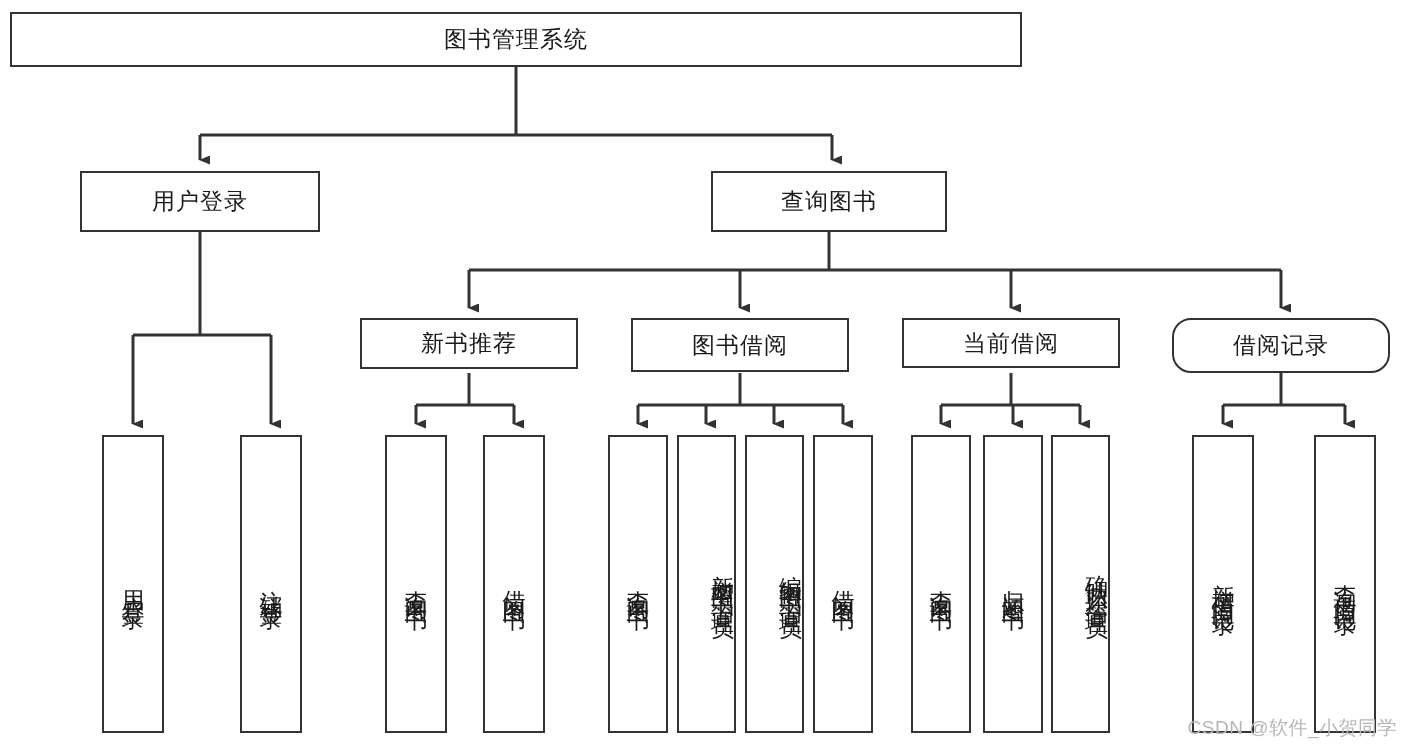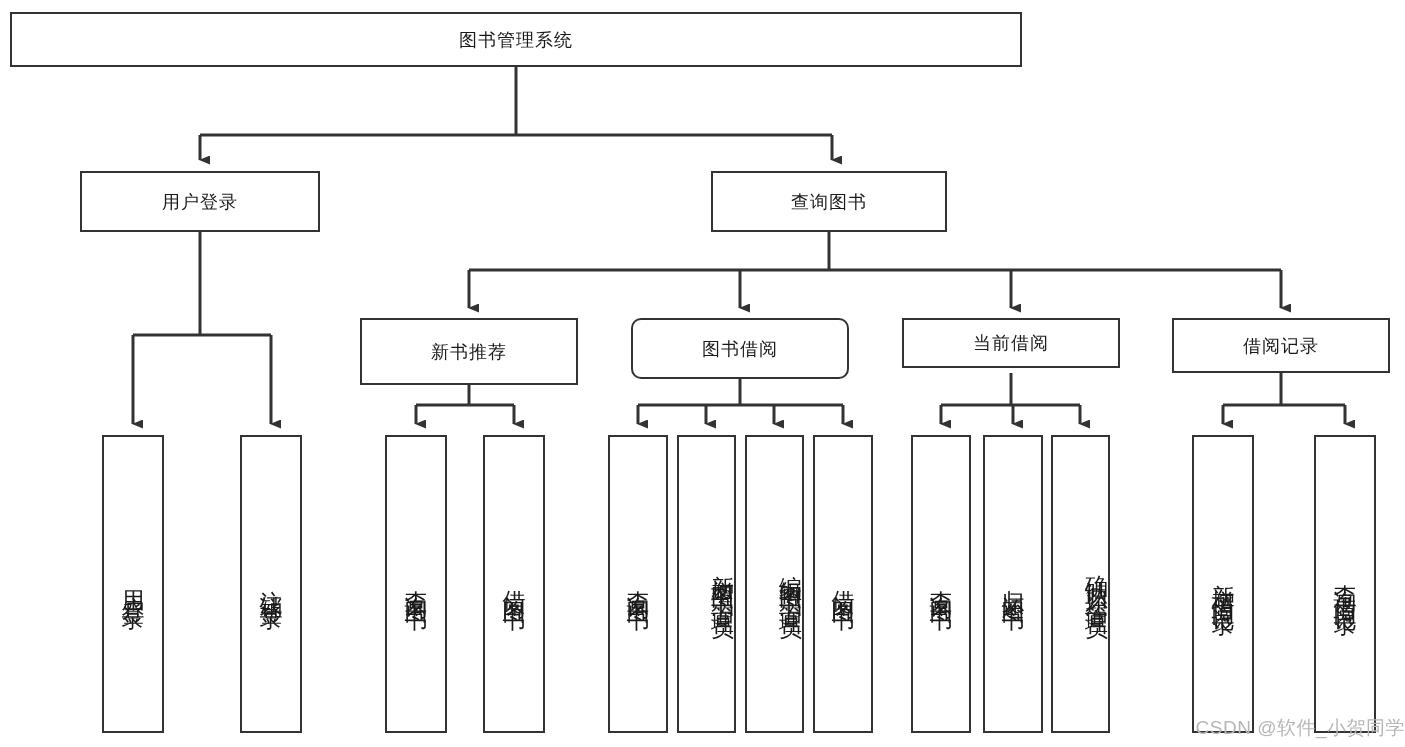--- a/index.html
+++ b/index.html
@@ -30,21 +30,21 @@
     box-sizing: border-box;
     background: #ffffff;
     border: 2px solid #333333;
     display: flex;
     align-items: center;
     justify-content: center;
     color: #1a1a1a;
     text-align: center;
   }
   .node.horiz {
-    font-size: 18px;
+    font-size: 23px;
     letter-spacing: 1px;
   }
   .node.vert {
     writing-mode: vertical-rl;
     text-orientation: upright;
     font-size: 23px;
     letter-spacing: 6px;
     padding-top: 6px;
     padding-bottom: 6px;
     line-height: 1;
@@ -53,21 +53,21 @@
   }
   .node.vert.centered {
     align-items: center;
   }
   .node-label {
     display: block;
     white-space: nowrap;
   }
   .watermark {
     position: absolute;
-    right: 0;
+    right: 8px;
     bottom: 6px;
     font-size: 19px;
     color: #b6b6b6;
     white-space: nowrap;
     letter-spacing: 0.5px;
   }
 </style>
 </head>
 <body>
 
@@ -127,30 +127,30 @@
     <span class="node-label">图书管理系统</span>
   </div>
 
   <div class="node horiz" style="left:80px; top:171px; width:240px; height:61px;">
     <span class="node-label">用户登录</span>
   </div>
   <div class="node horiz" style="left:711px; top:171px; width:236px; height:61px;">
     <span class="node-label">查询图书</span>
   </div>
 
-  <div class="node horiz" style="left:360px; top:318px; width:218px; height:67px;">
+  <div class="node horiz" style="left:360px; top:318px; width:218px; height:51px;">
     <span class="node-label">新书推荐</span>
   </div>
-  <div class="node horiz" style="left:631px; top:318px; width:218px; height:61px;border-radius:10px;">
+  <div class="node horiz" style="left:631px; top:318px; width:218px; height:54px;">
     <span class="node-label">图书借阅</span>
   </div>
   <div class="node horiz" style="left:902px; top:318px; width:218px; height:50px;">
     <span class="node-label">当前借阅</span>
   </div>
-  <div class="node horiz" style="left:1172px; top:318px; width:218px; height:55px;">
+  <div class="node horiz" style="left:1172px; top:318px; width:218px; height:55px;border-radius:19px;">
     <span class="node-label">借阅记录</span>
   </div>
 
   <div class="node vert centered" style="left:102px; top:435px; width:62px; height:298px;">
     <span class="node-label">用户登录</span>
   </div>
   <div class="node vert centered" style="left:240px; top:435px; width:62px; height:298px;">
     <span class="node-label">注销登录</span>
   </div>
   <div class="node vert centered" style="left:385px; top:435px; width:62px; height:298px;">

